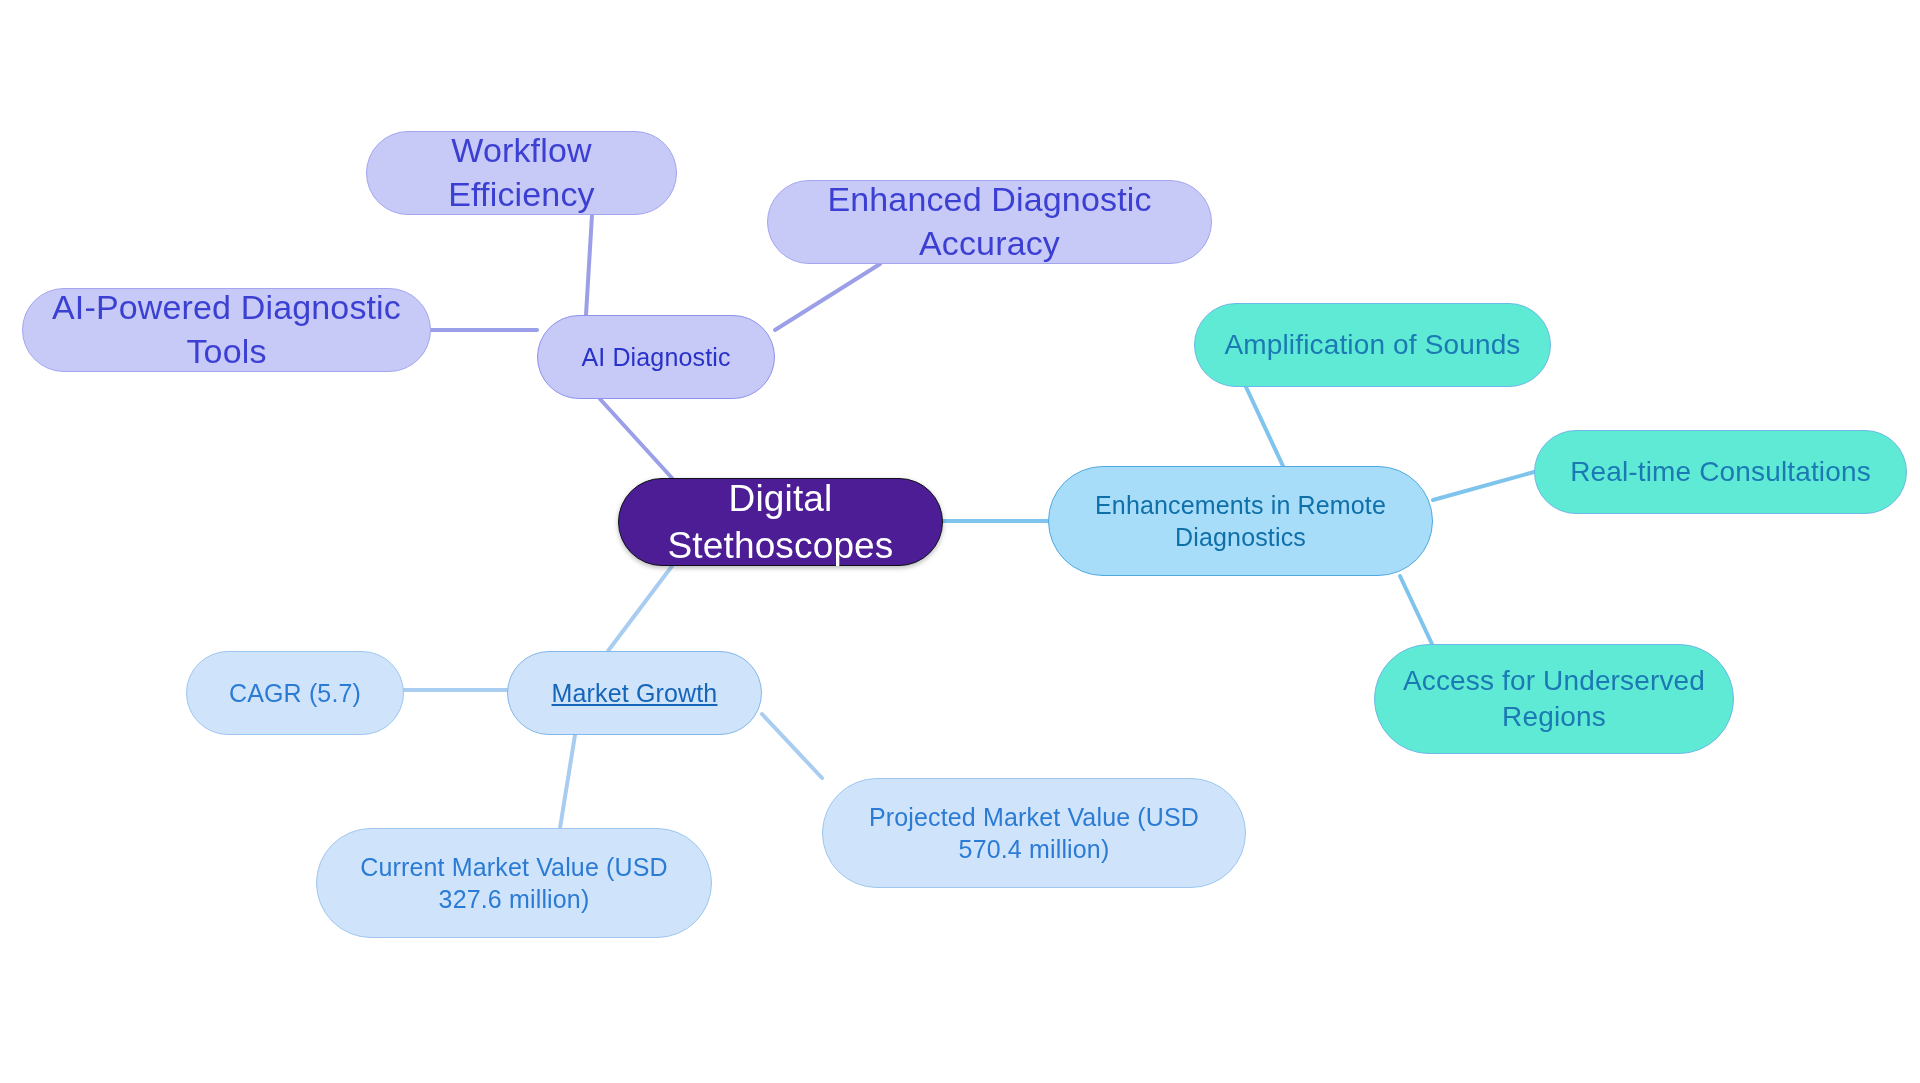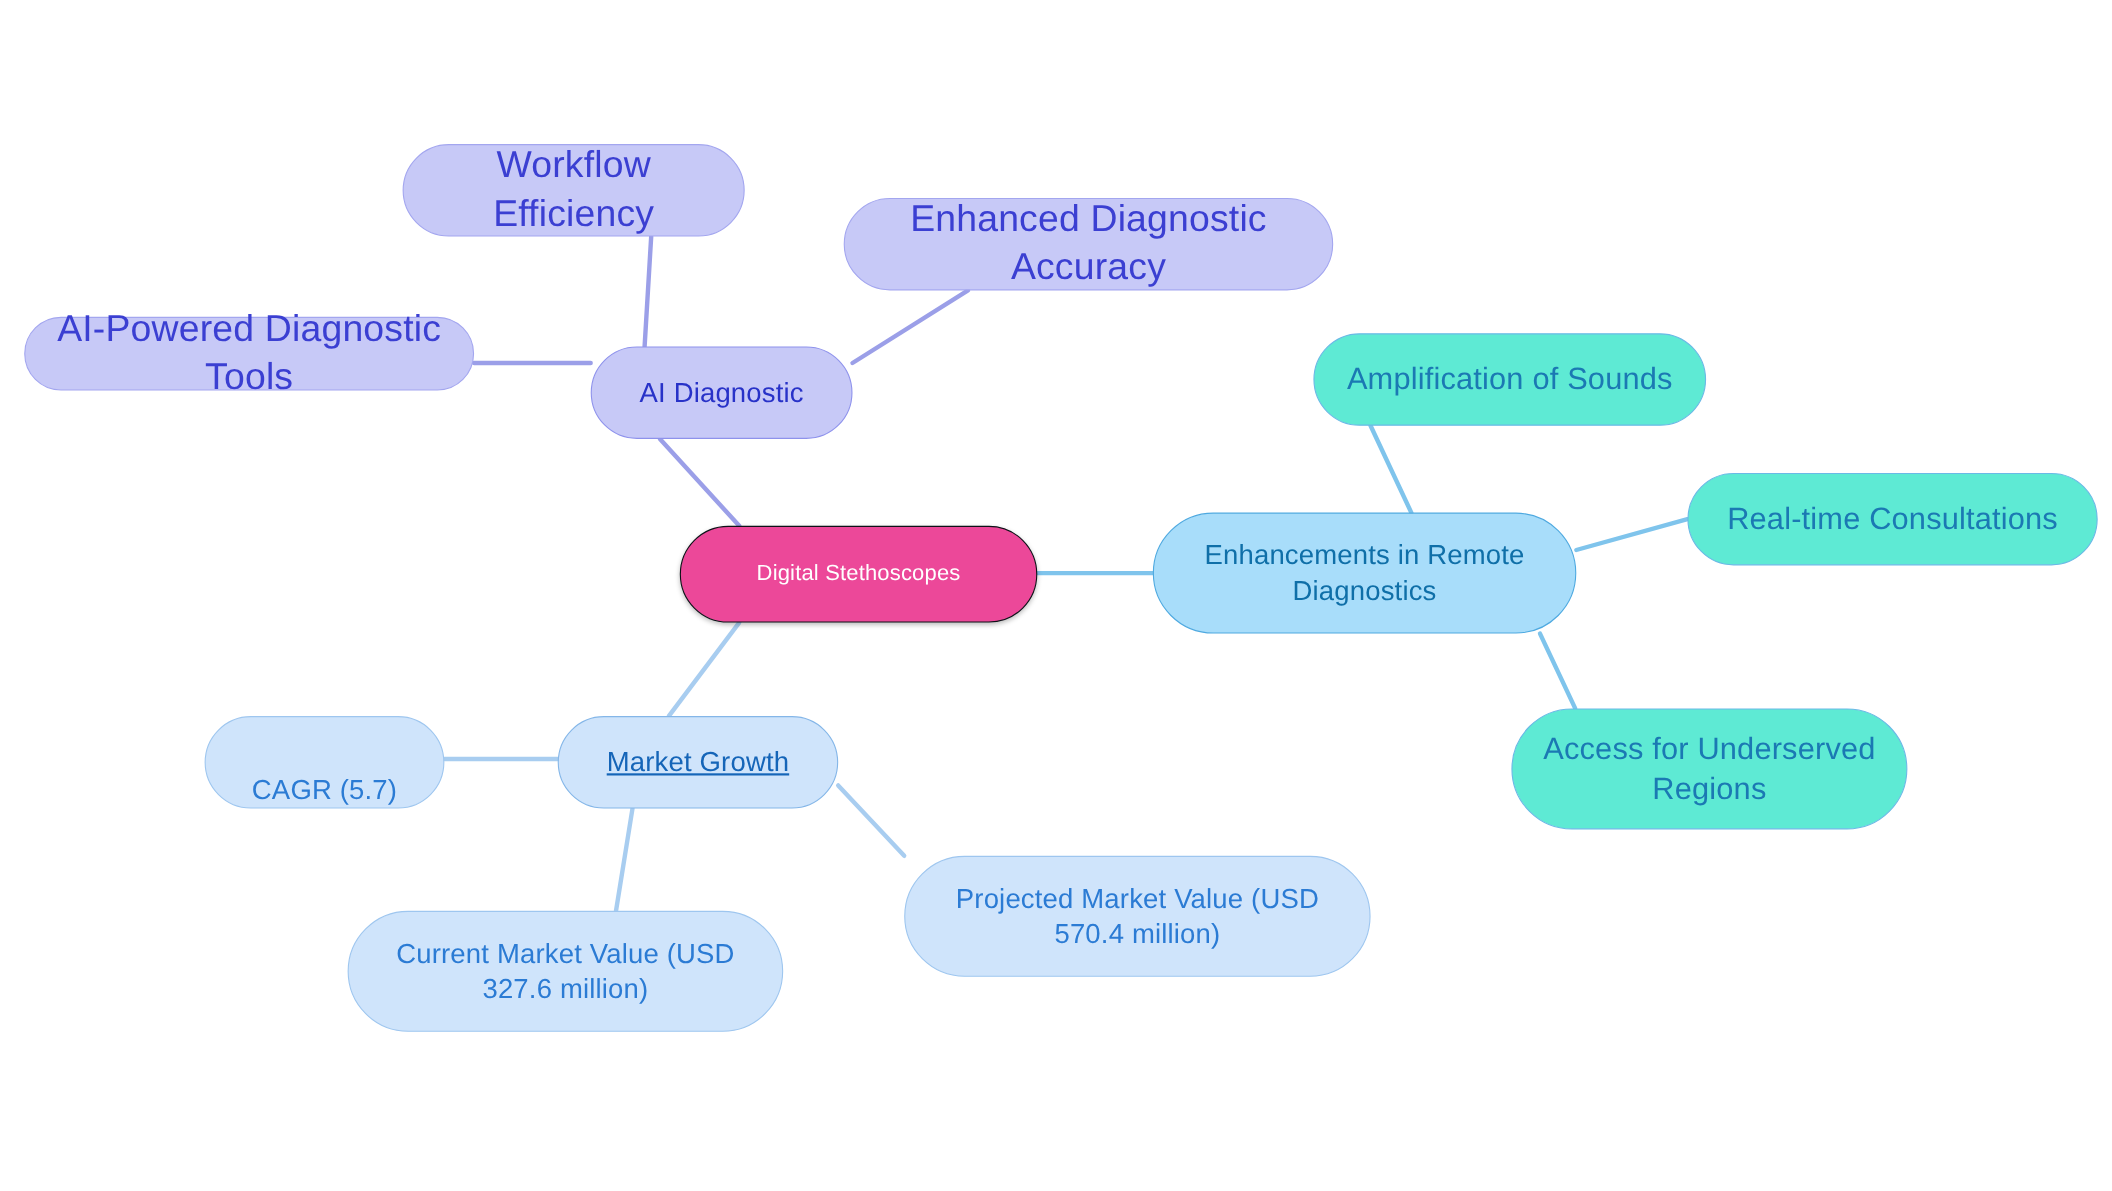--- a/index.html
+++ b/index.html
@@ -37,24 +37,24 @@
     text-align: center;
     border-radius: 999px;
     border-style: solid;
     border-width: 1px;
     padding: 0 18px;
     line-height: 1.28;
     letter-spacing: 0.15px;
     white-space: pre-line;
   }
   .node-root {
-    background: #ec4899;
+    background: #4c1d95;
     border-color: #0d1117;
     color: #ffffff;
-    font-size: 20px;
+    font-size: 37px;
     box-shadow: 0 2px 5px rgba(0,0,0,0.28);
   }
   .node-purple-branch {
     background: #c7c9f7;
     border-color: #8e92ec;
     color: #2832c8;
     font-size: 25px;
   }
   .node-purple-leaf {
     background: #c7c9f7;
@@ -118,21 +118,21 @@
   </div>
 
   <div class="node node-purple-branch" style="left: 537px; top: 315px; width: 238px; height: 84px;">
     <span class="node-label">AI Diagnostic</span>
   </div>
 
   <div class="node node-purple-leaf" style="left: 366px; top: 131px; width: 311px; height: 84px;">
     <span class="node-label">Workflow Efficiency</span>
   </div>
 
-  <div class="node node-purple-leaf" style="left: 22px; top: 288px; width: 409px; height: 67px;">
+  <div class="node node-purple-leaf" style="left: 22px; top: 288px; width: 409px; height: 84px;">
     <span class="node-label">AI-Powered Diagnostic Tools</span>
   </div>
 
   <div class="node node-purple-leaf" style="left: 767px; top: 180px; width: 445px; height: 84px;">
     <span class="node-label">Enhanced Diagnostic Accuracy</span>
   </div>
 
   <div class="node node-blue-branch" style="left: 1048px; top: 466px; width: 385px; height: 110px;">
     <span class="node-label">Enhancements in Remote
 Diagnostics</span>
@@ -148,21 +148,21 @@
 
   <div class="node node-blue-leaf" style="left: 1374px; top: 644px; width: 360px; height: 110px;">
     <span class="node-label">Access for Underserved
 Regions</span>
   </div>
 
   <div class="node node-lightblue-branch" style="left: 507px; top: 651px; width: 255px; height: 84px; text-decoration: underline;">
     <span class="node-label">Market Growth</span>
   </div>
 
-  <div class="node node-lightblue-leaf" style="left: 186px; top: 651px; width: 218px; height: 84px; align-items: flex-end;">
+  <div class="node node-lightblue-leaf" style="left: 186px; top: 651px; width: 218px; height: 84px;">
     <span class="node-label">CAGR (5.7)</span>
   </div>
 
   <div class="node node-lightblue-leaf" style="left: 316px; top: 828px; width: 396px; height: 110px;">
     <span class="node-label">Current Market Value (USD
 327.6 million)</span>
   </div>
 
   <div class="node node-lightblue-leaf" style="left: 822px; top: 778px; width: 424px; height: 110px;">
     <span class="node-label">Projected Market Value (USD

